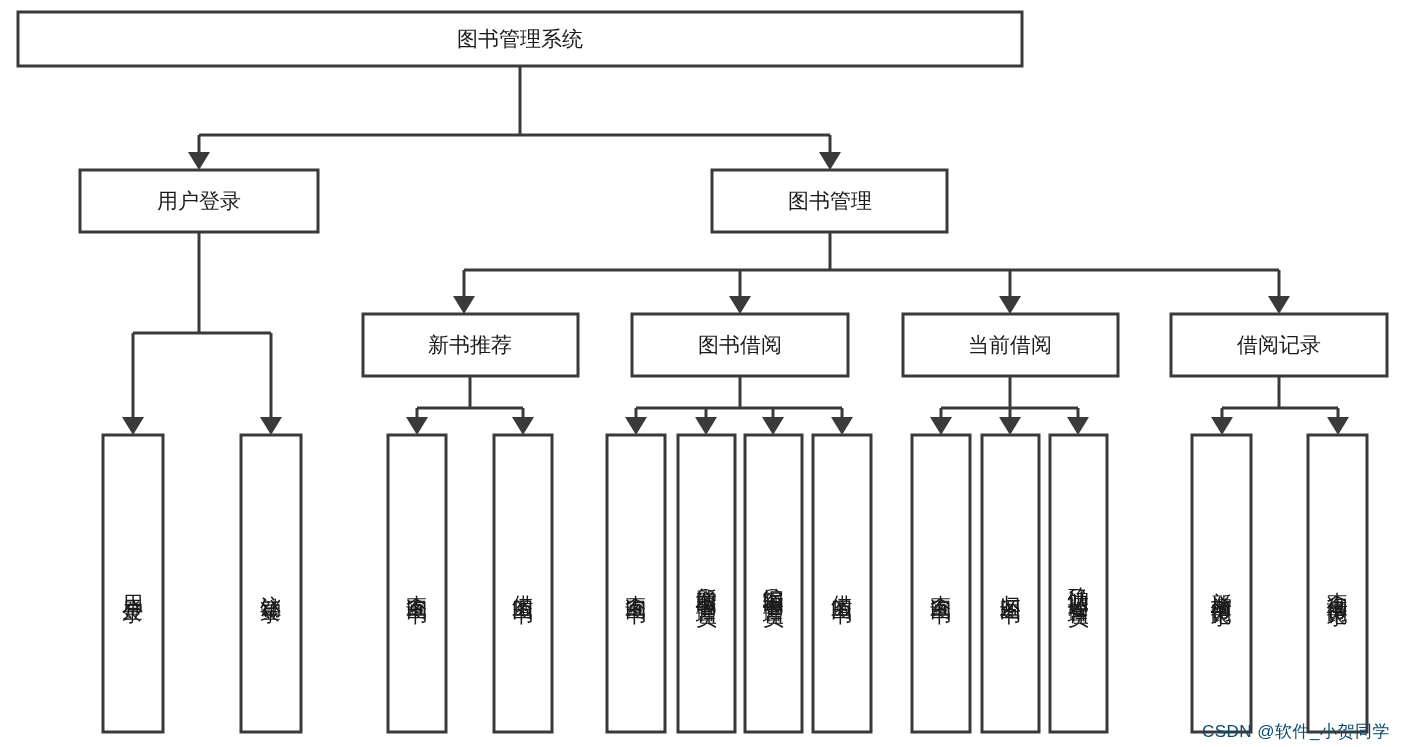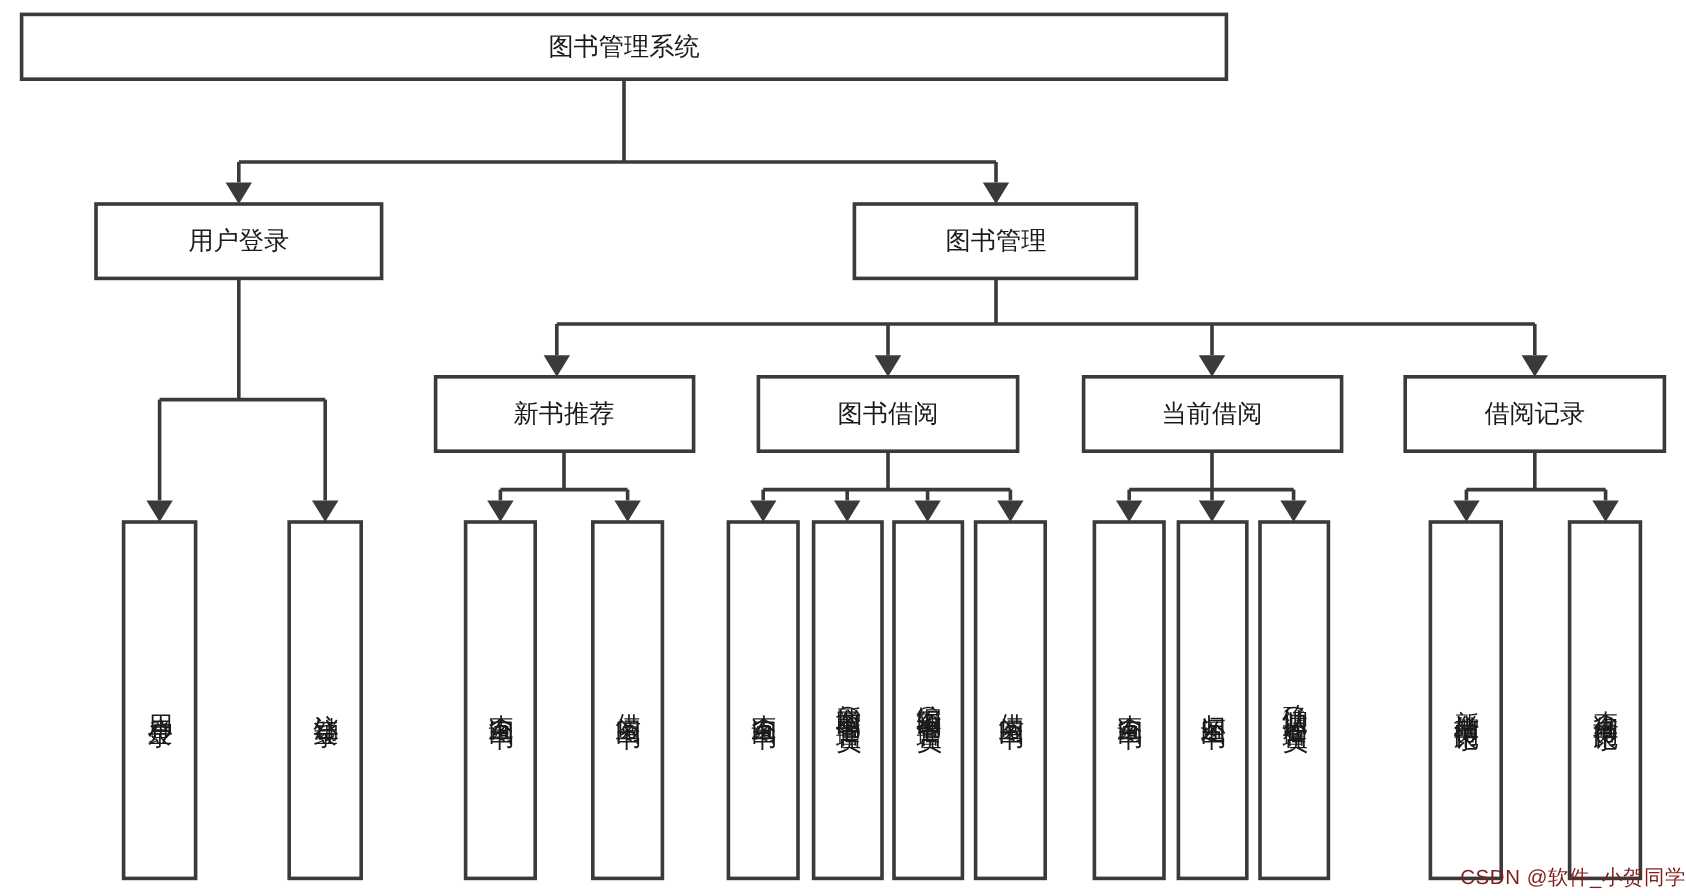--- a/index.html
+++ b/index.html
@@ -58,25 +58,25 @@
     line-height: 1.02;
     color: #1a1a1a;
     letter-spacing: 3px;
     white-space: nowrap;
     text-align: center;
     pointer-events: none;
     user-select: none;
   }
   .watermark {
     position: absolute;
-    right: 0;
+    right: 15px;
     bottom: 4px;
     font-family: "Liberation Sans", "DejaVu Sans", sans-serif;
     font-size: 17px;
-    color: #7f1d1d;
+    color: #0c4a6e;
     letter-spacing: 0.5px;
     white-space: nowrap;
   }
 </style>
 </head>
 <body>
 
 <div id="diagram-root">
 
   <svg id="tree-svg" viewBox="0 0 1405 747">

